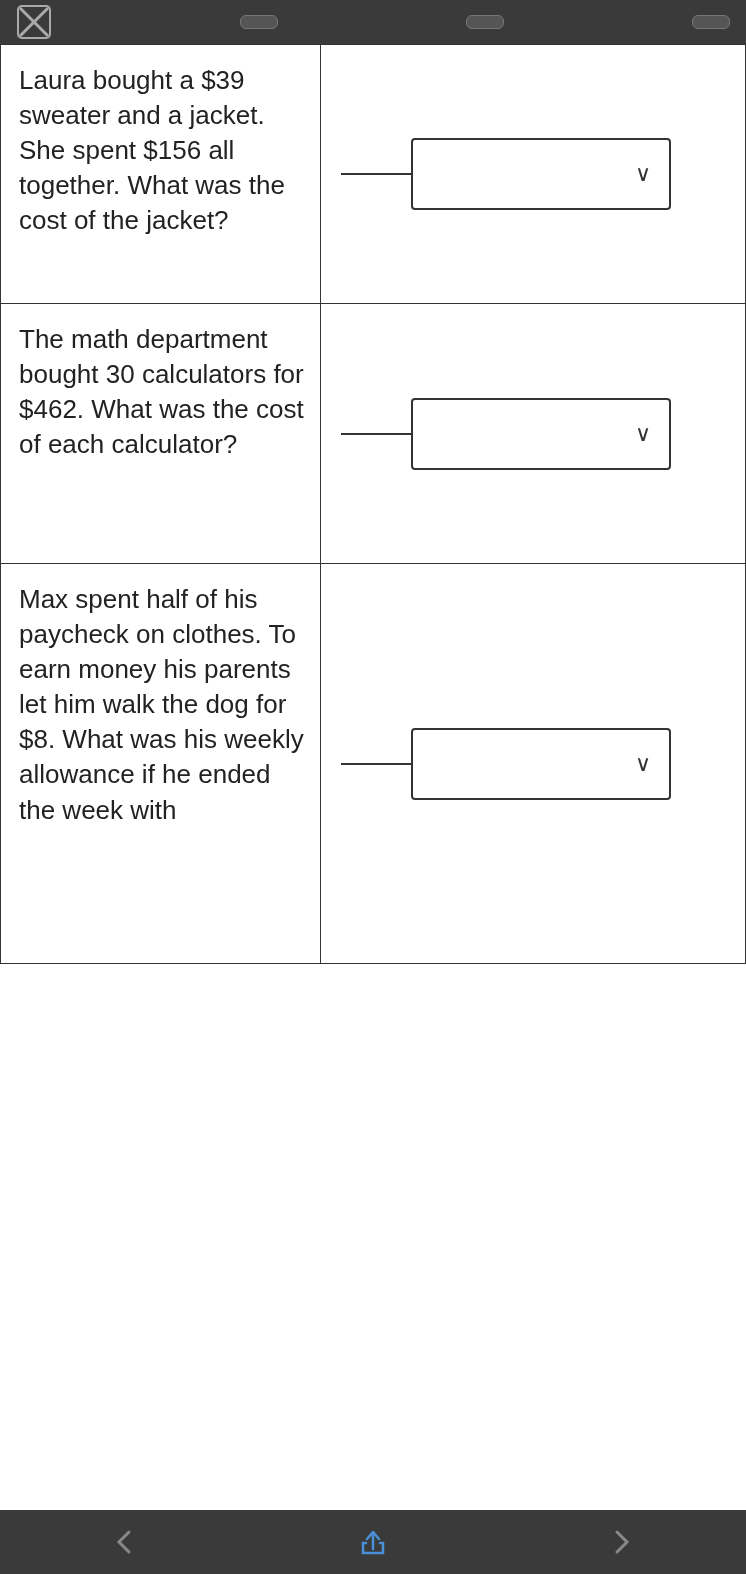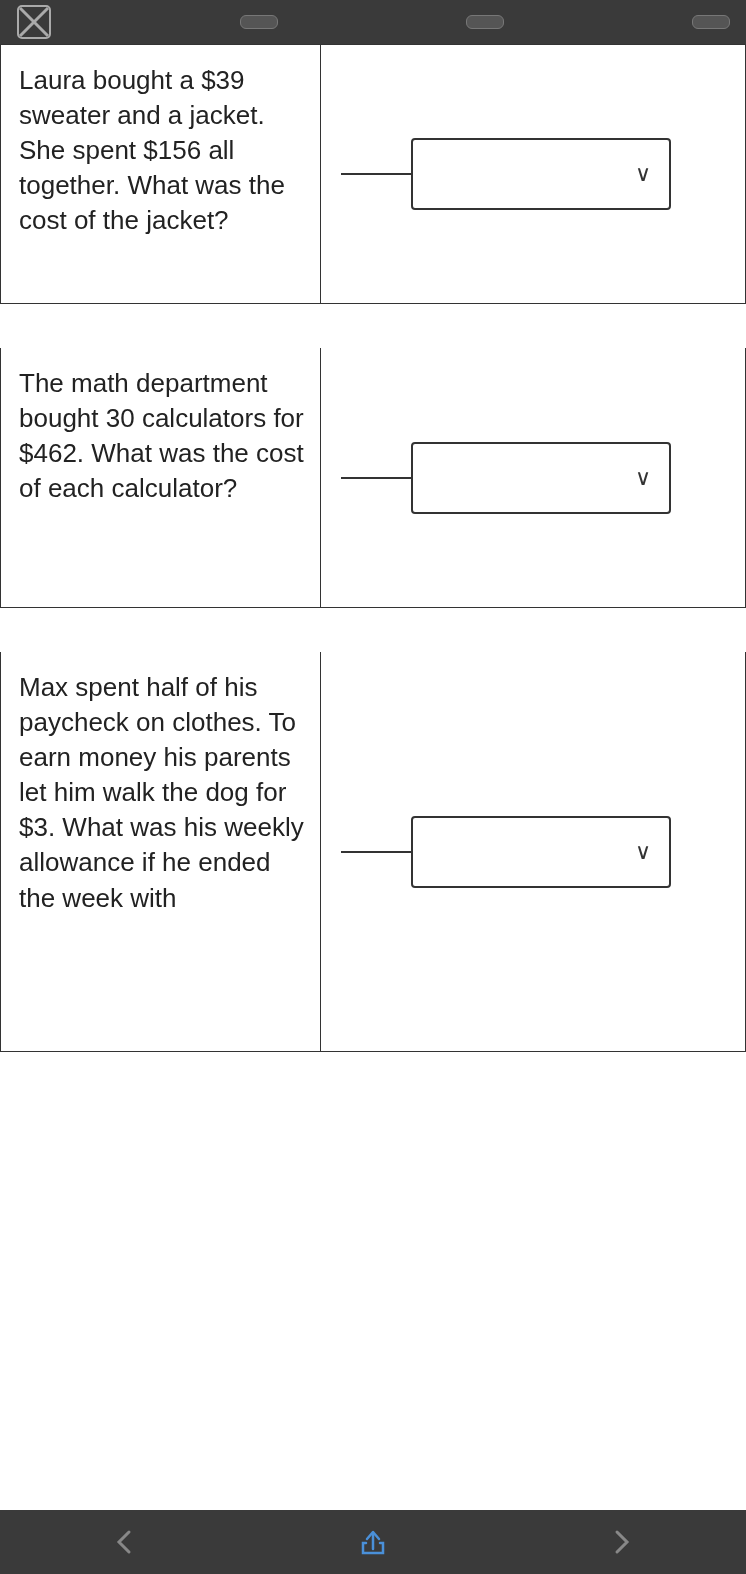--- a/index.html
+++ b/index.html
@@ -42,21 +42,20 @@
       color: #fff;
       padding: 6px 18px;
       font-size: 14px;
       cursor: pointer;
     }
 
     .content-area {
       flex: 1;
       display: flex;
       flex-direction: column;
-      gap: 44px;
     }
 
     .question-row {
       display: flex;
       flex-direction: row;
       border: 1.5px solid #333;
       min-height: 260px;
     }
 
     .question-row:not(:first-child) {
@@ -174,21 +173,21 @@
       <div class="answer-cell-inner">
         <div class="h-line"></div>
         <div class="dropdown">
           <span class="dropdown-chevron">∨</span>
         </div>
       </div>
     </div>
   </div>
 
   <div class="question-row row-3-question">
-    <div class="question-cell">Max spent half of his paycheck on clothes. To earn money his parents let him walk the dog for $3. What was his weekly allowance if he ended the week with</div>
+    <div class="question-cell">Max spent half of his paycheck on clothes. To earn money his parents let him walk the dog for $8. What was his weekly allowance if he ended the week with</div>
     <div class="answer-cell">
       <div class="answer-cell-inner">
         <div class="h-line"></div>
         <div class="dropdown">
           <span class="dropdown-chevron">∨</span>
         </div>
       </div>
     </div>
   </div>
 

